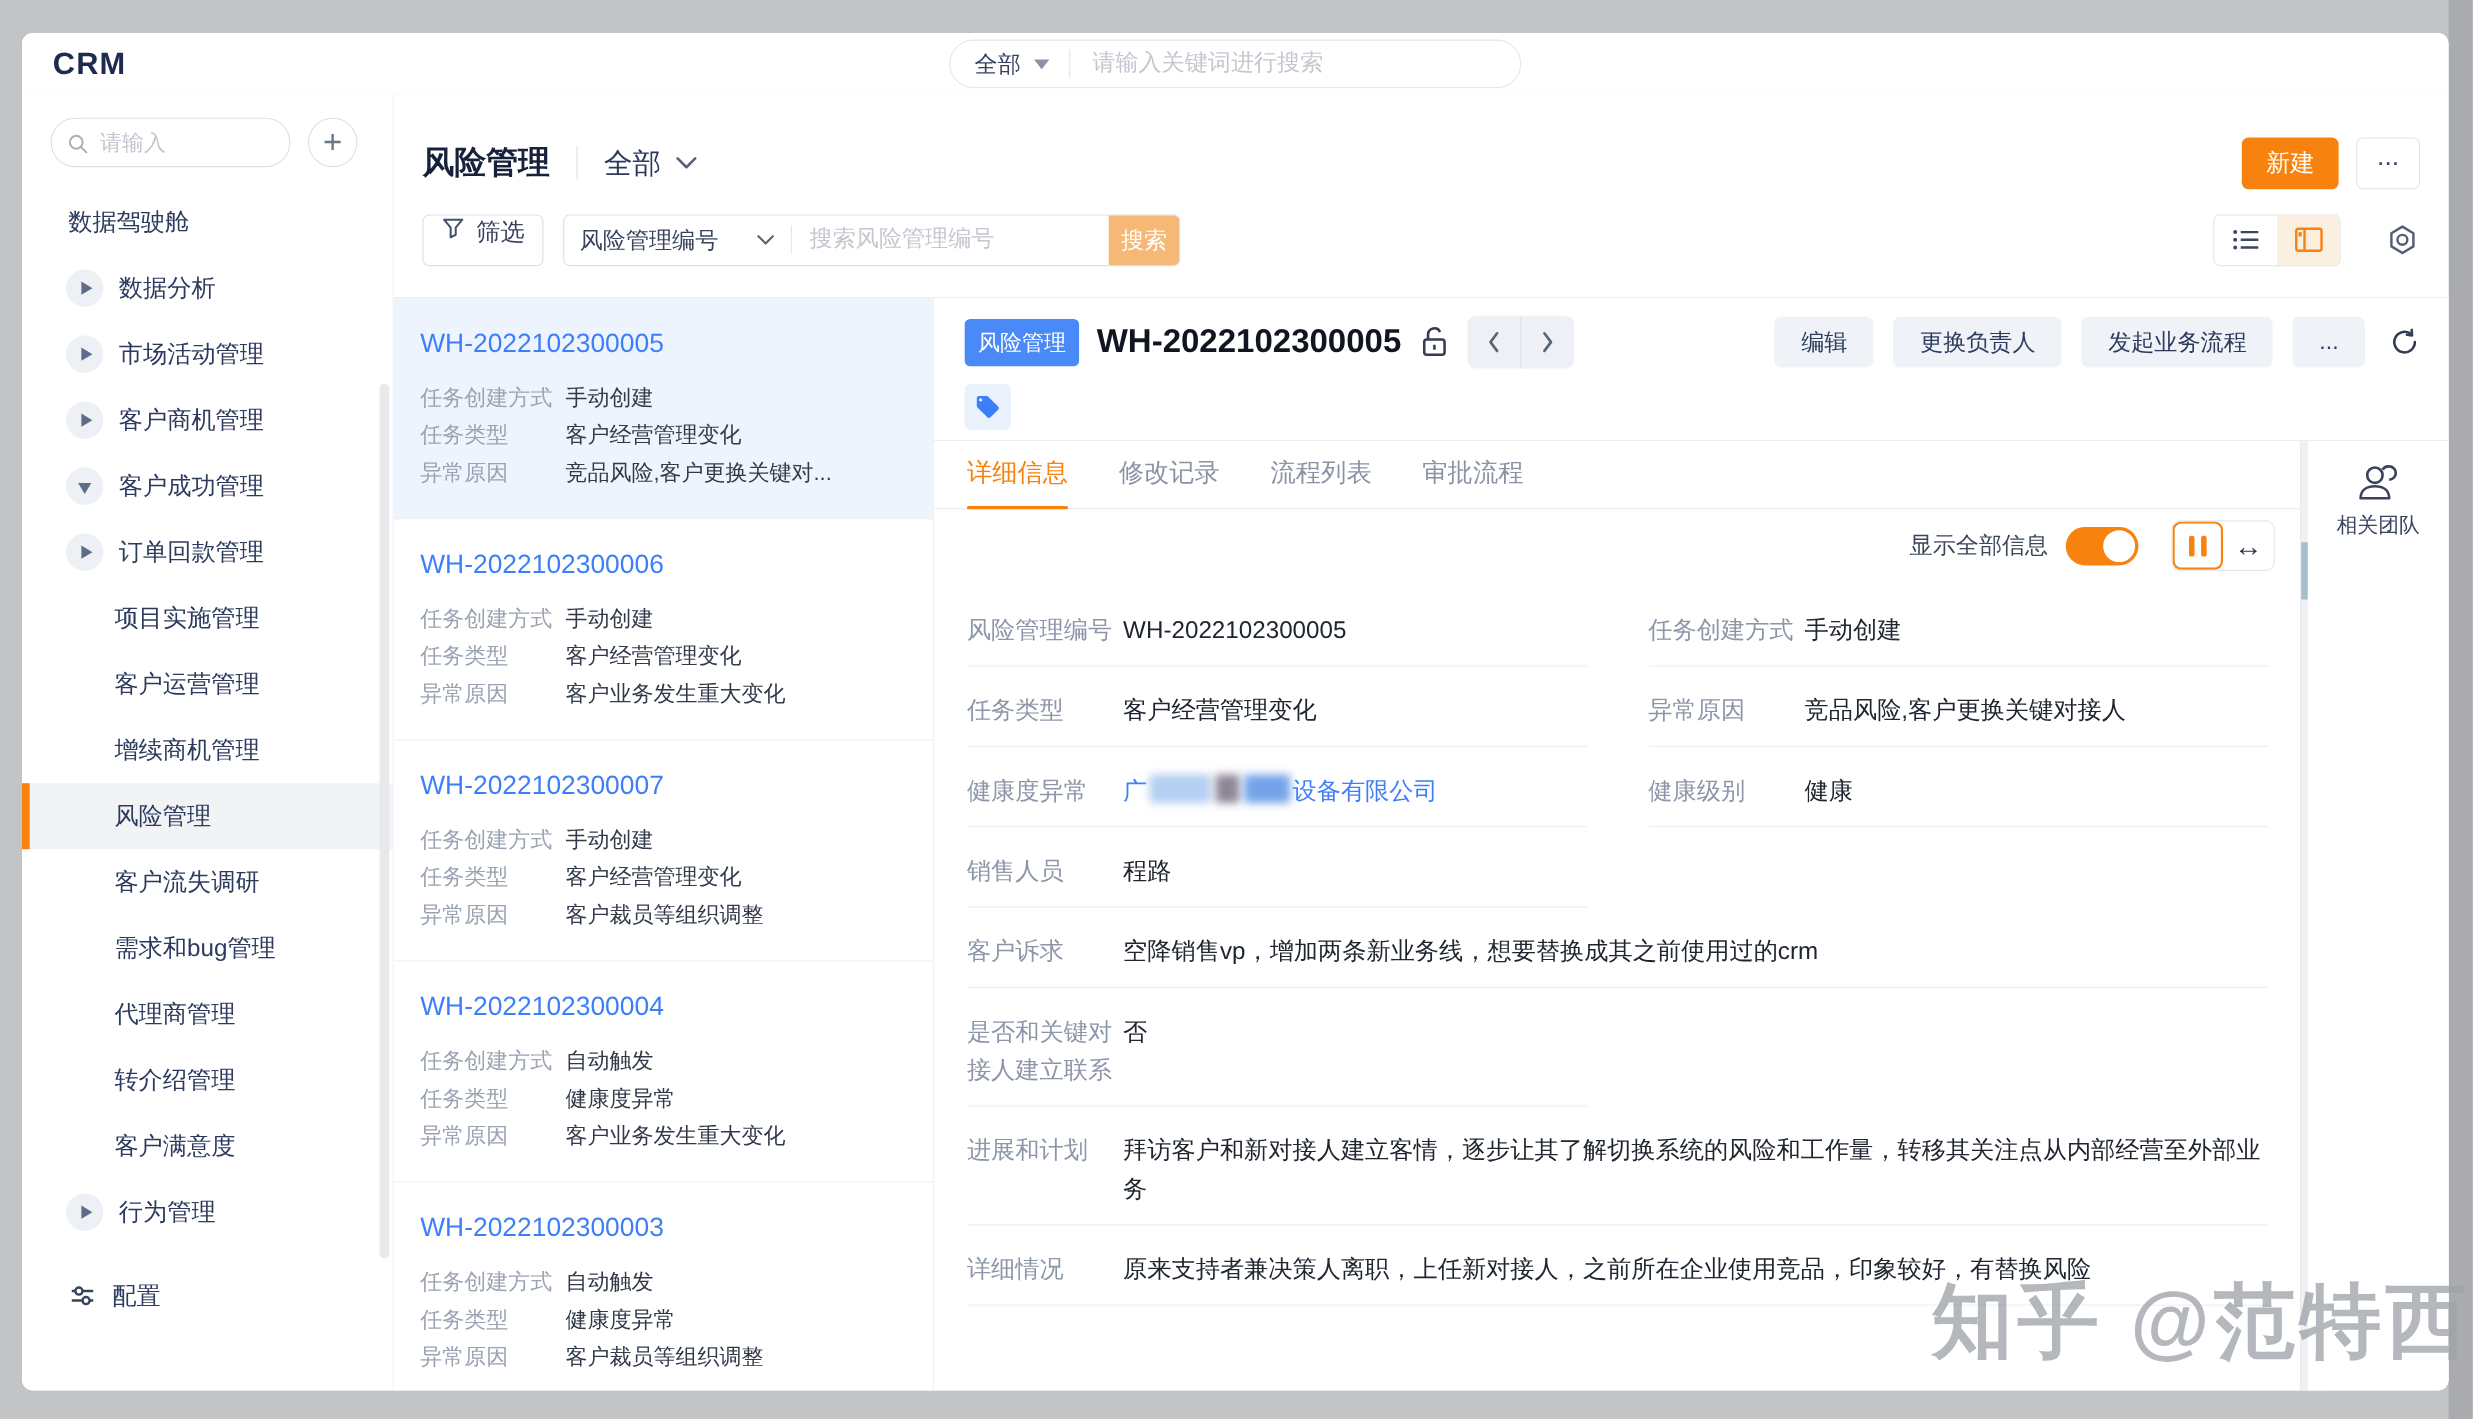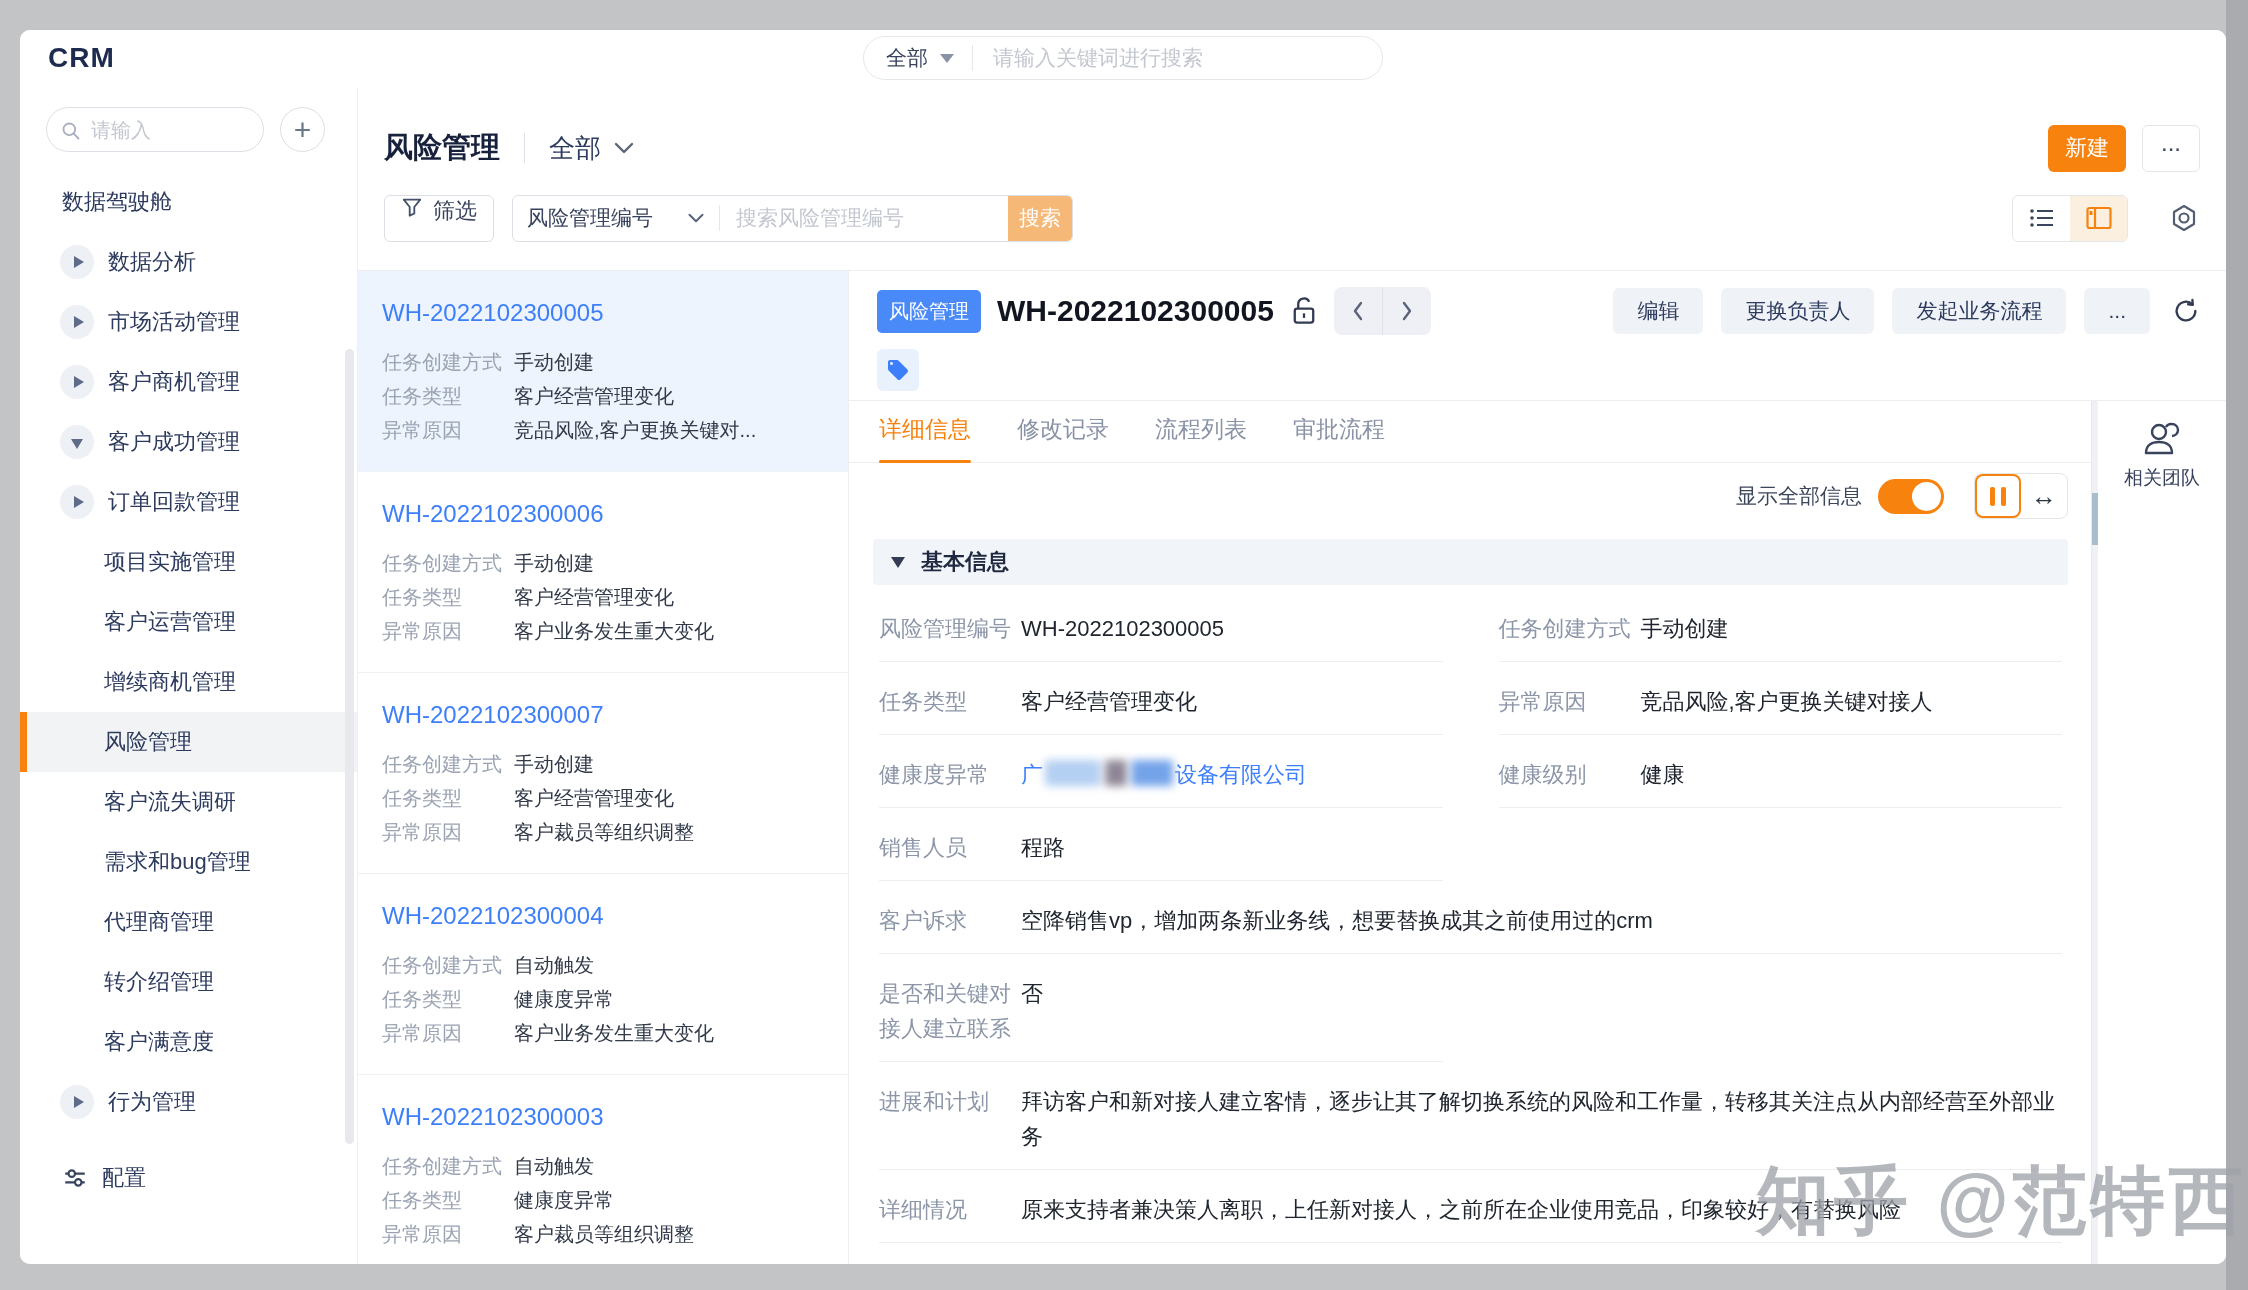--- a/index.html
+++ b/index.html
@@ -43,21 +43,21 @@
   .sb-scrollbar{position:absolute;right:3px;top:262px;width:9px;height:795px;background:#E7E9EC;border-radius:5px;}
 
   
   .main{position:absolute;left:338px;top:57px;right:0;bottom:0;background:#fff;}
   .page-header{position:absolute;top:36px;left:26px;right:26px;height:50px;display:flex;align-items:center;}
   .page-title{font-size:29px;font-weight:bold;color:#18213C;}
   .ph-div{width:1px;height:30px;background:#DDE0E6;margin:0 24px;}
   .ph-scope{display:flex;align-items:center;gap:12px;font-size:26px;color:#2C3A5E;cursor:pointer;}
   .chev{stroke:#5A6478;stroke-width:2.4;fill:none;stroke-linecap:round;stroke-linejoin:round;}
   .ph-spacer{flex:1;}
-  .new-btn{width:78px;height:47px;background:#F7820E;color:#fff;font-size:22px;border-radius:6px;
+  .new-btn{width:88px;height:47px;background:#F7820E;color:#fff;font-size:22px;border-radius:6px;
            display:flex;align-items:center;justify-content:center;cursor:pointer;margin-right:16px;}
   .more-btn{width:58px;height:47px;border:1px solid #E3E6EA;border-radius:6px;color:#3A4560;font-size:24px;
             display:flex;align-items:center;justify-content:center;cursor:pointer;box-sizing:border-box;padding-bottom:10px;}
 
   .filter-row{position:absolute;top:106px;left:26px;right:26px;height:50px;display:flex;align-items:center;}
   .filter-btn{height:47px;border:1px solid #DCDFE5;border-radius:6px;padding:0 16px;display:flex;align-items:flex-start;
               gap:10px;font-size:22px;color:#39435E;cursor:pointer;box-sizing:border-box;}
   .search-combo{margin-left:18px;height:47px;border:1px solid #DCDFE5;border-radius:6px;display:flex;
                 align-items:center;overflow:hidden;box-sizing:border-box;}
   .combo-select{width:178px;padding:0 14px;display:flex;align-items:center;justify-content:space-between;
@@ -460,24 +460,20 @@
                 <div class="seg pause">
                   <span class="pbar"></span>
                   <span class="pbar"></span>
                 </div>
                 <div class="seg expand">
                   <span>↔</span>
                 </div>
               </div>
             </div>
 
-            <div class="section-bar">
-              <span class="section-caret"></span>
-              <span class="section-title">基本信息</span>
-            </div>
 
             <div class="fields">
               <div class="field">
                 <span class="f-label">风险管理编号</span>
                 <span class="f-value">WH-2022102300005</span>
               </div>
               <div class="field">
                 <span class="f-label">任务创建方式</span>
                 <span class="f-value">手动创建</span>
               </div>

